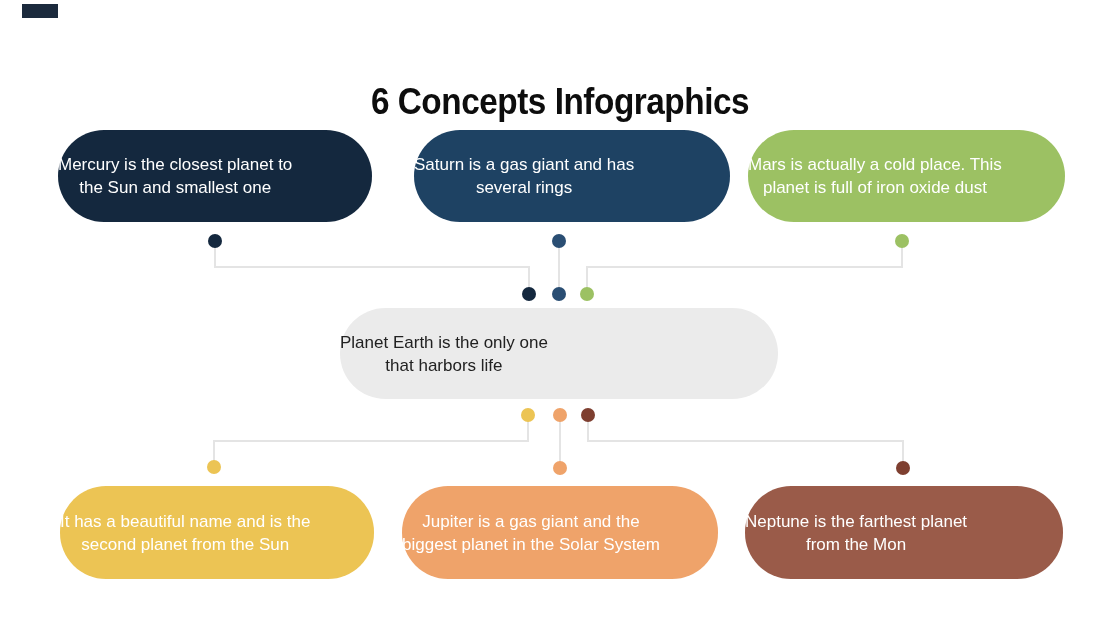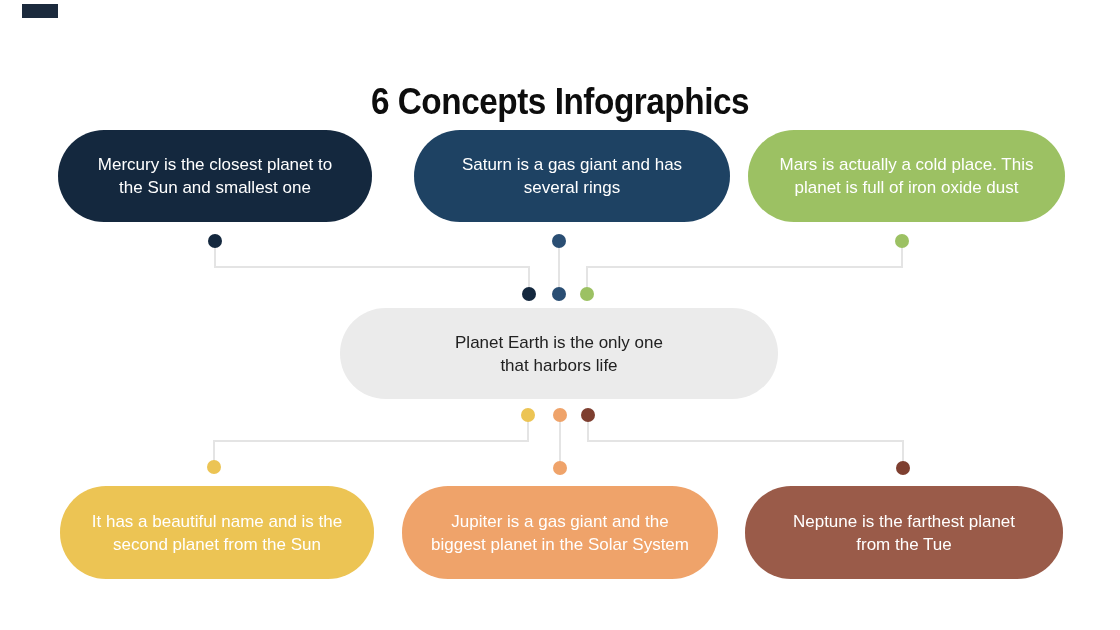--- a/index.html
+++ b/index.html
@@ -17,21 +17,21 @@
     position:absolute;top:56px;left:0;right:0;
     text-align:center;
     font-size:37px;line-height:41px;font-weight:700;
     letter-spacing:-0.5px;
     transform:scaleX(0.9);
     transform-origin:50% 50%;
   }
   .pill{
     position:absolute;
     border-radius:46px;
-    display:flex;align-items:center;justify-content:center;
+    display:flex;align-items:center;justify-content:flex-start;
     text-align:center;
     font-size:17px;line-height:23px;
   }
   .pill .pill-text{white-space:pre-line;}
   
   .pill.mercury{left:58px;  top:130px;width:314px;height:92px;}
   .pill.saturn {left:414px; top:130px;width:316px;height:92px;}
   .pill.mars   {left:748px; top:130px;width:317px;height:92px;}
   
   .pill.earth  {left:340px; top:308px;width:438px;height:91px;}
@@ -99,16 +99,16 @@
   <div class="pill jupiter" style="background-color: rgb(239, 163, 106); color: rgb(255, 255, 255);">
     <span class="pill-text">Jupiter is a gas giant and the
 biggest planet in the Solar System</span>
   </div>
   <div class="pill venus" style="background-color: rgb(236, 196, 84); color: rgb(255, 255, 255);">
     <span class="pill-text">It has a beautiful name and is the
 second planet from the Sun</span>
   </div>
   <div class="pill neptune" style="background-color: rgb(154, 91, 73); color: rgb(255, 255, 255);">
     <span class="pill-text">Neptune is the farthest planet
-from the Tue</span>
+from the Mon</span>
   </div>
 
 </div>
 
 </body></html>

